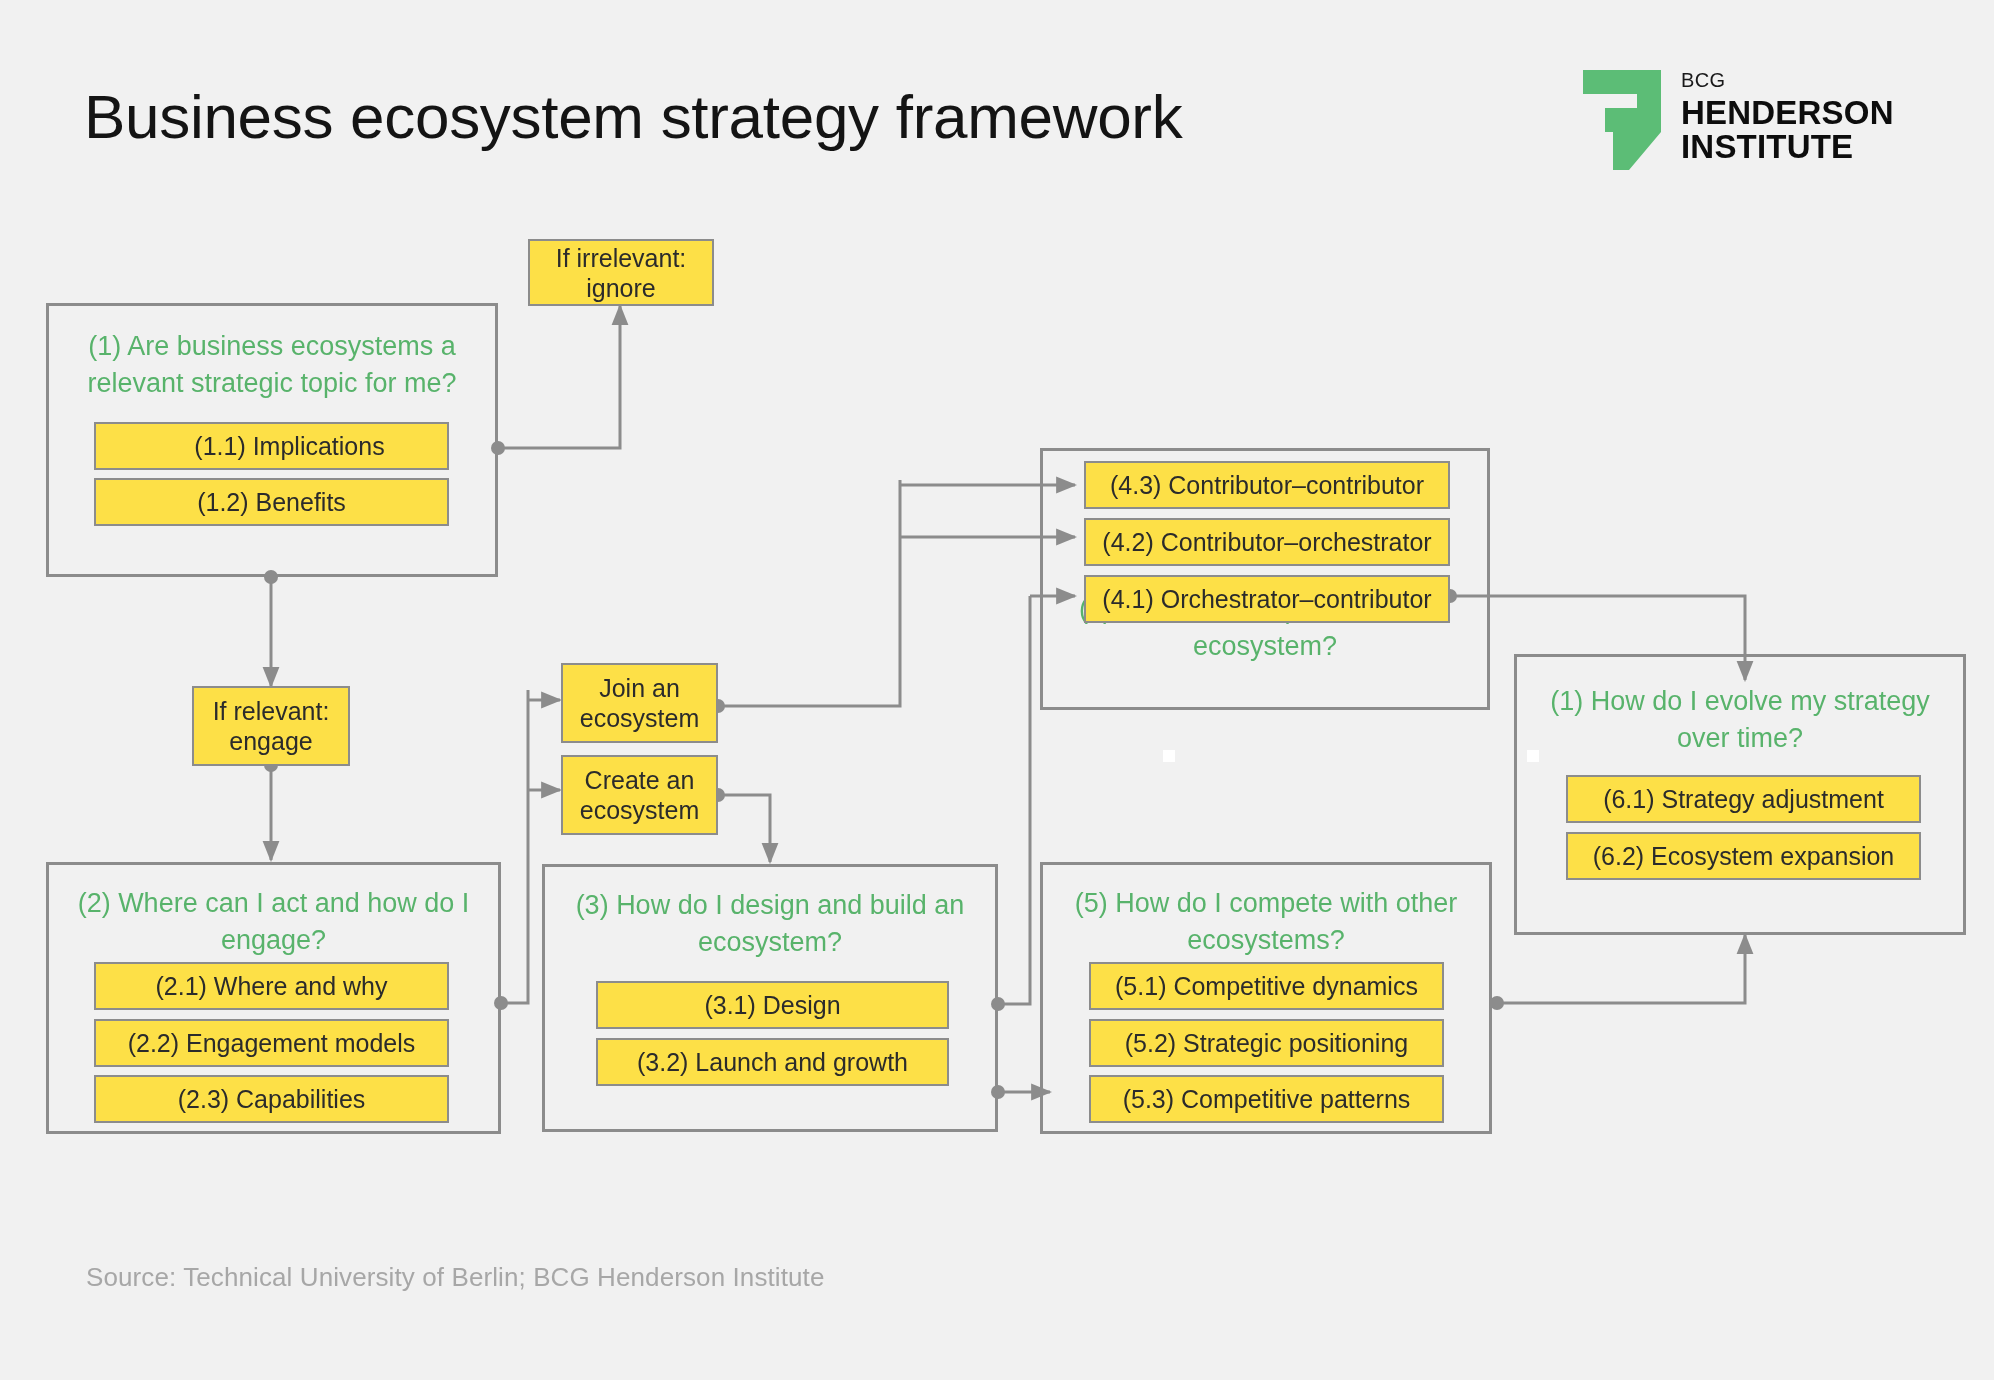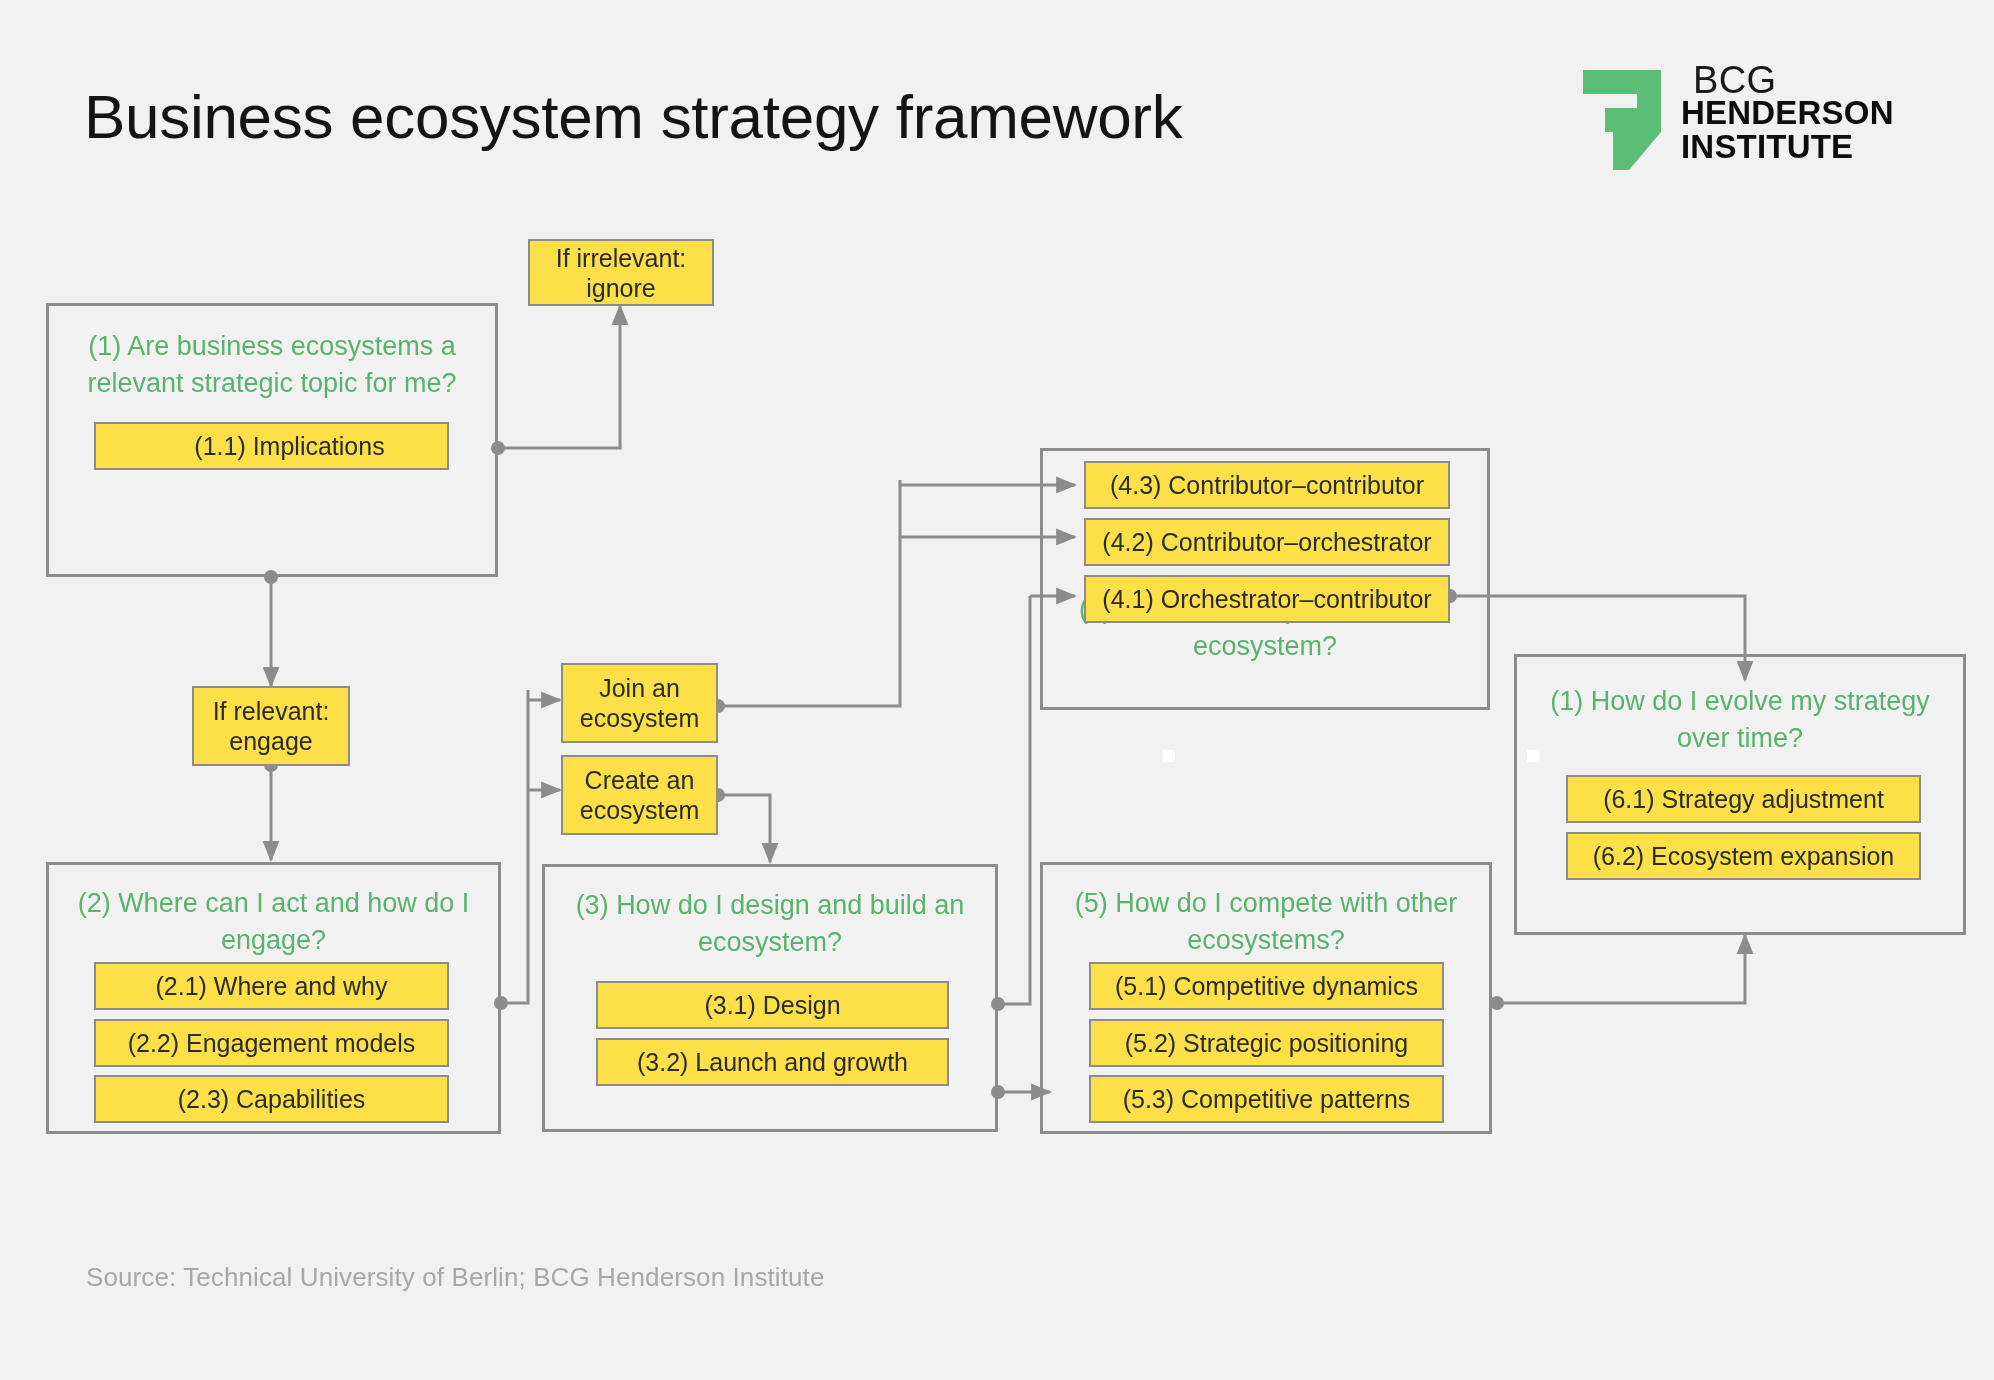--- a/index.html
+++ b/index.html
@@ -19,21 +19,21 @@
     font-size:62px;line-height:1.05;
     color:#141414;font-weight:400;
     letter-spacing:-0.3px;
     white-space:nowrap;
   }
 
   
   .logo{position:absolute;left:1583px;top:60px;width:345px;height:115px;}
   .logo .mark{position:absolute;left:0;top:10px;width:78px;height:100px;}
   .logo .lines{position:absolute;left:98px;top:4px;}
-  .logo .l1{font-size:38px;line-height:32px;color:#19191a;font-weight:400;letter-spacing:0.4px;margin-left:12px;}
+  .logo .l1{font-size:20px;line-height:32px;color:#19191a;font-weight:400;letter-spacing:0.4px;}
   .logo .l2,.logo .l3{font-size:33px;line-height:34px;color:#0d0d0d;font-weight:700;letter-spacing:0.2px;}
 
   
   .group{
     position:absolute;
     border:3px solid #8c8c8c;
     background:transparent;
     box-sizing:border-box;
   }
   .group-title{
@@ -134,20 +134,21 @@
       <path d="M1497,1003 H1745 V935" marker-end="url(#arw)"></path>
       <circle cx="1497" cy="1003" r="7" fill="#8c8c8c" stroke="none"></circle>
 
     </g>
   </svg>
 
   <div class="group" style="left:46px;top:303px;width:452px;height:274px;">
     <div class="group-title" style="top:22px;">(1) Are business ecosystems a relevant strategic topic for me?</div>
   </div>
   <div class="chip" style="left:94px;top:422px;width:355px;height:48px;padding-left:36px;">(1.1) Implications</div>
+  <div class="chip" style="left:94px;top:478px;width:355px;height:48px;">(1.2) Benefits</div>
 
   <div class="chip two-line" style="left:528px;top:239px;width:186px;height:67px;flex-direction:column;">
     <span>If irrelevant:</span>
     <span>ignore</span>
   </div>
 
   <div class="chip two-line" style="left:192px;top:686px;width:158px;height:80px;flex-direction:column;">
     <span>If relevant:</span>
     <span>engage</span>
   </div>

